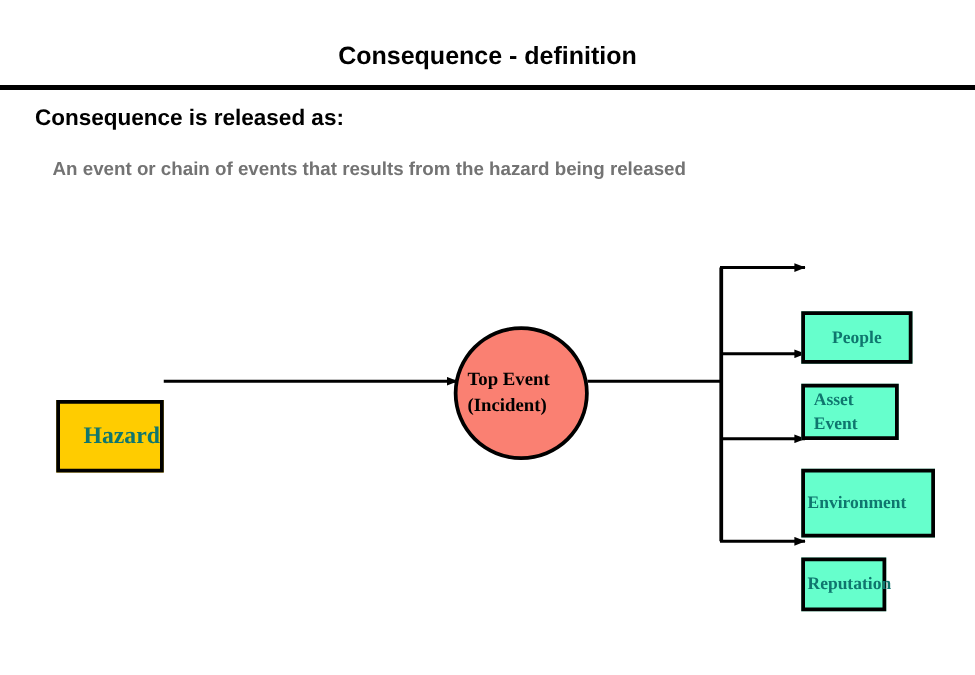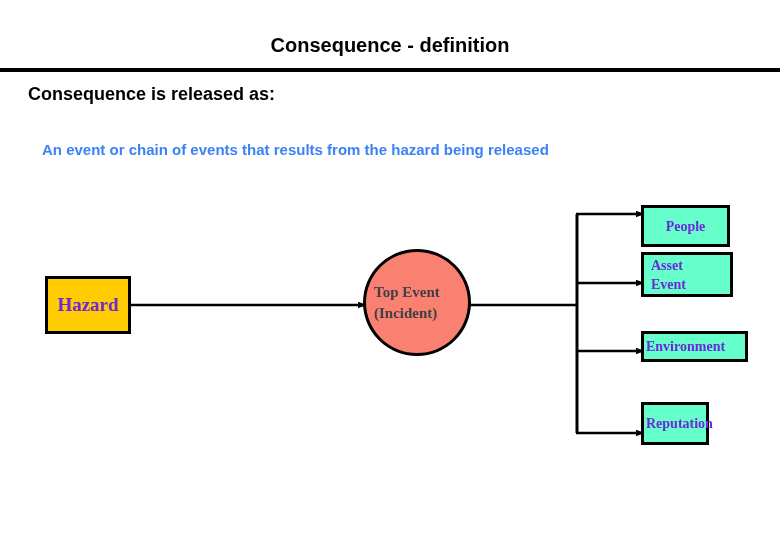--- a/index.html
+++ b/index.html
@@ -56,27 +56,27 @@
     width: 620px;
     font-family: "Liberation Sans", sans-serif;
     font-weight: bold;
     font-size: 18px;
     line-height: 22px;
     color: #000000;
   }
   .definition-text {
     position: absolute;
     left: 42px;
-    top: 138px;
+    top: 124px;
     width: 560px;
     font-family: "Liberation Sans", sans-serif;
     font-weight: bold;
     font-size: 15px;
     line-height: 23px;
-    color: #3b82f6;
+    color: #737373;
   }
 
   
   #diagram {
     position: absolute;
     left: 0; top: 0;
     width: 780px;
     height: 540px;
   }
   #diagram svg {
@@ -88,82 +88,83 @@
   }
 
   .node {
     position: absolute;
     box-sizing: border-box;
     border: 3px solid #000000;
     display: flex;
     align-items: center;
     font-family: "Liberation Serif", serif;
     font-weight: bold;
-    color: #6d28d9;
+    color: #0f766e;
+    margin-top: 44px;
   }
 
   .node-hazard {
     left: 45px;
     top: 276px;
     width: 86px;
     height: 58px;
     background: #FFCC00;
-    justify-content: center;
+    justify-content: flex-end;
     font-size: 19px;
   }
 
   .node-ellipse {
     position: absolute;
     left: 363px;
-    top: 249px;
+    top: 261px;
     width: 108px;
     height: 107px;
     box-sizing: border-box;
     border: 3px solid #000000;
     border-radius: 50%;
     background: #FA8072;
     display: flex;
     flex-direction: column;
     justify-content: center;
     align-items: flex-start;
     padding-left: 8px;
     font-family: "Liberation Serif", serif;
     font-weight: bold;
     font-size: 15px;
     line-height: 21px;
-    color: #404040;
+    color: #000000;
   }
 
   .node-consequence {
     background: #66FFCC;
     font-size: 14px;
     line-height: 19px;
   }
   .node-people {
     left: 641px;
     top: 205px;
     width: 89px;
     height: 42px;
     justify-content: center;
   }
   .node-asset {
     left: 641px;
-    top: 252px;
-    width: 92px;
+    top: 263px;
+    width: 78px;
     height: 45px;
     padding-left: 7px;
     flex-direction: column;
     align-items: flex-start;
     justify-content: center;
   }
   .node-environment {
     left: 641px;
     top: 331px;
     width: 107px;
-    height: 31px;
+    height: 55px;
     padding-left: 2px;
     justify-content: flex-start;
   }
   .node-reputation {
     left: 641px;
     top: 402px;
     width: 68px;
     height: 43px;
     padding-left: 2px;
     justify-content: flex-start;

